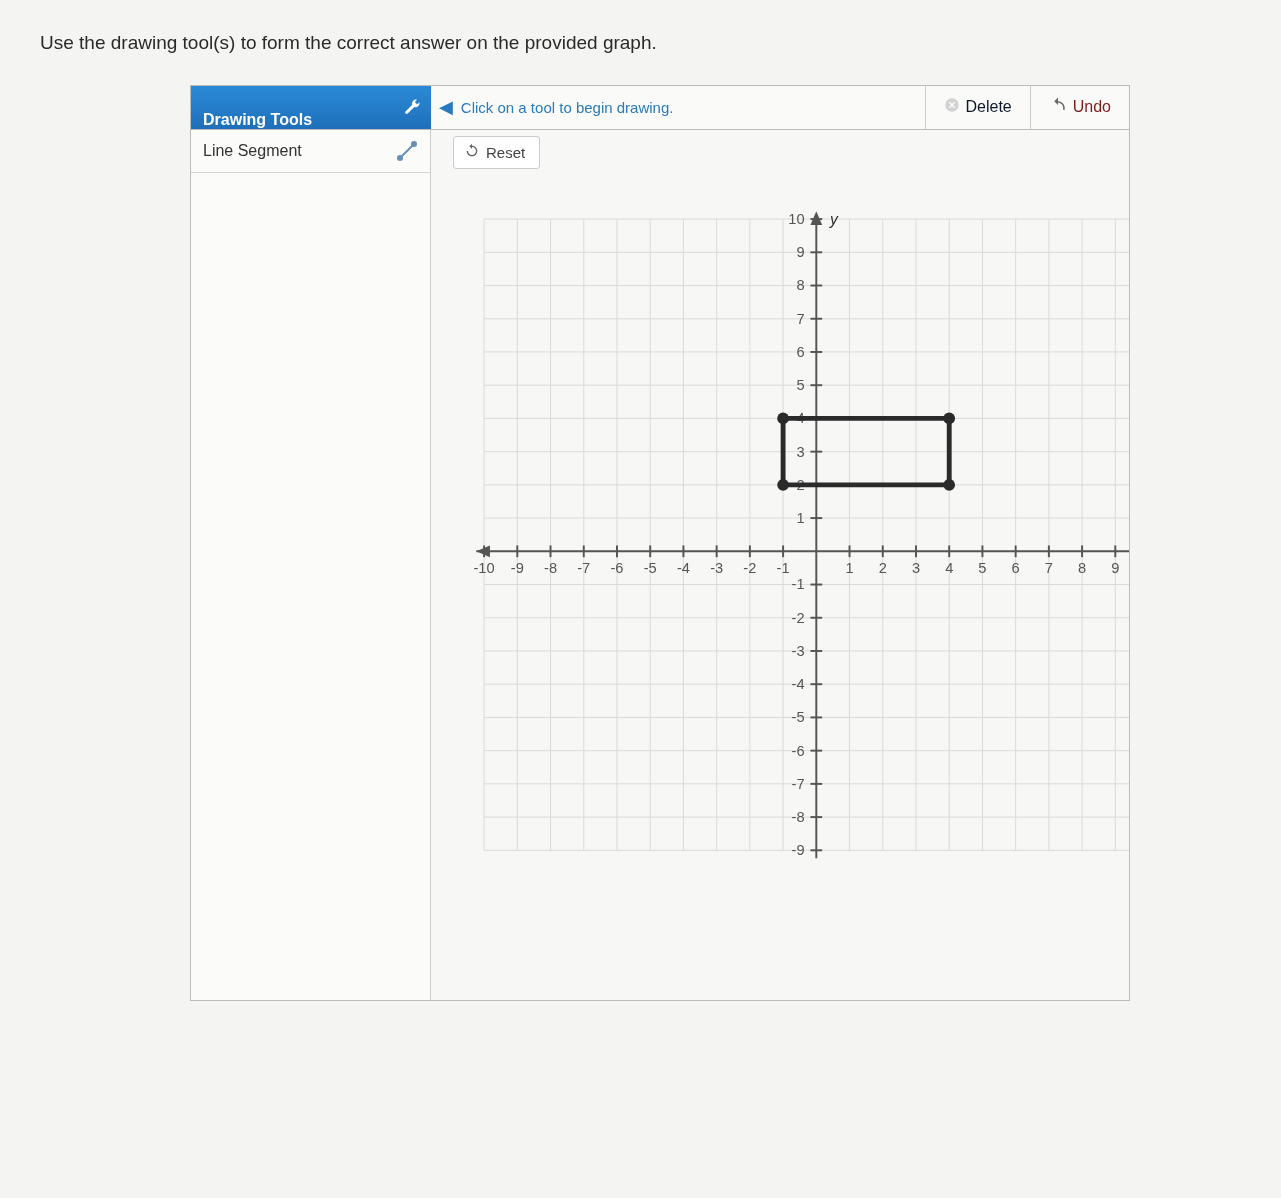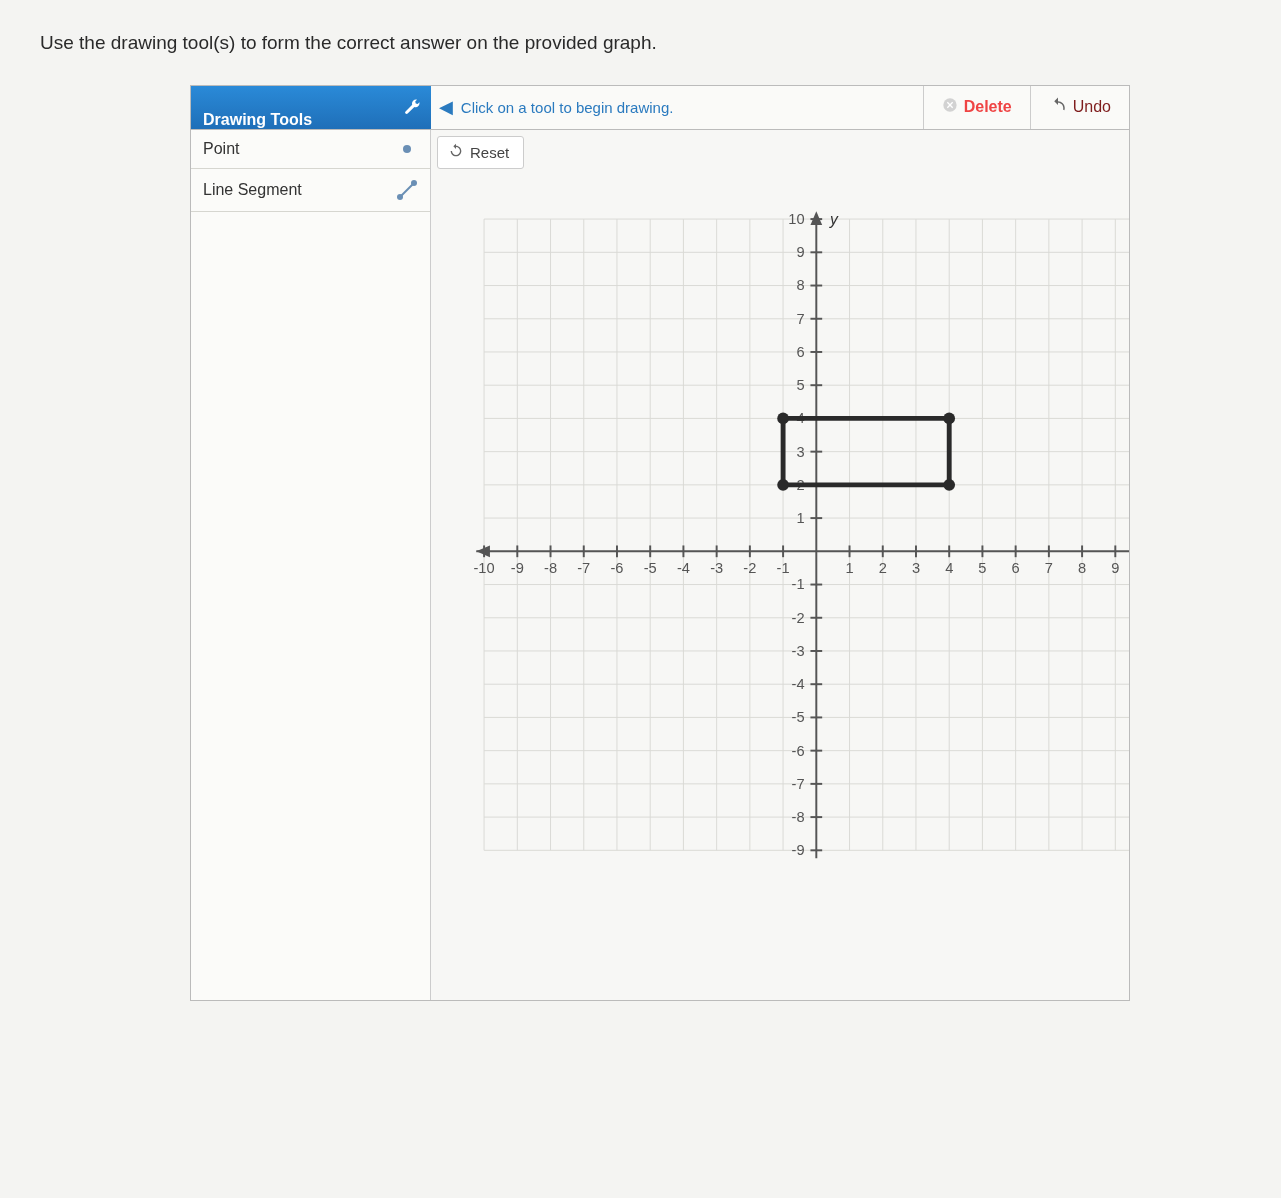--- a/index.html
+++ b/index.html
@@ -66,21 +66,21 @@
       border-left: 1px solid #ccc;
       padding: 0 18px;
       height: 100%;
       display: flex;
       align-items: center;
       font-size: 16px;
       color: #7f1d1d;
       gap: 6px;
       cursor: pointer;
     }
-    .topbtn.disabled { color: #ef4444; cursor: default; font-weight: bold; }
+    .topbtn.disabled { color: #0f172a; cursor: default; }
     .lower {
       display: flex;
     }
     .tool-list {
       width: 240px;
       border-right: 1px solid #ccc;
       background: #fbfbf9;
     }
     .tool-item {
       display: flex;
@@ -94,21 +94,21 @@
     }
     .tool-icon { width: 22px; display:flex; justify-content:center; color:#777; }
     .canvas-area {
       flex: 1;
       position: relative;
       min-height: 870px;
       background: #f7f7f5;
     }
     .reset-btn {
       position: absolute;
-      top: 6px; left: 6px;
+      top: 6px; left: 22px;
       border: 1px solid #ccc;
       border-radius: 3px;
       background: #fff;
       padding: 6px 14px 6px 10px;
       font-size: 15px;
       color: #444;
       display: flex;
       align-items: center;
       gap: 6px;
       cursor: pointer;
@@ -165,28 +165,20 @@
               <path fill="#666" d="M12 5V2L7 7l5 5V9c3.9 0 7 3.1 7 7 0 .7-.1 1.3-.3 1.9l1.8 1.1c.3-1 .5-2 .5-3 0-5-4-9-9-9z"></path>
             </svg>
         </span>
         <span>Undo</span>
       </div>
     </div>
   </div>
 
   <div class="lower">
     <div class="tool-list">
-      <div class="tool-item">
-        <span>Point</span>
-        <span class="tool-icon">
-          <svg width="12" height="12" viewBox="0 0 12 12">
-              <circle cx="6" cy="6" r="4" fill="#6a8fb5"></circle>
-            </svg>
-        </span>
-      </div>
       <div class="tool-item">
         <span>Line Segment</span>
         <span class="tool-icon">
           <svg width="22" height="22" viewBox="0 0 22 22">
               <circle cx="4" cy="18" r="3" fill="#6a8fb5"></circle>
               <circle cx="18" cy="4" r="3" fill="#6a8fb5"></circle>
               <line x1="4" y1="18" x2="18" y2="4" stroke="#6a8fb5" stroke-width="2"></line>
             </svg>
         </span>
       </div>

